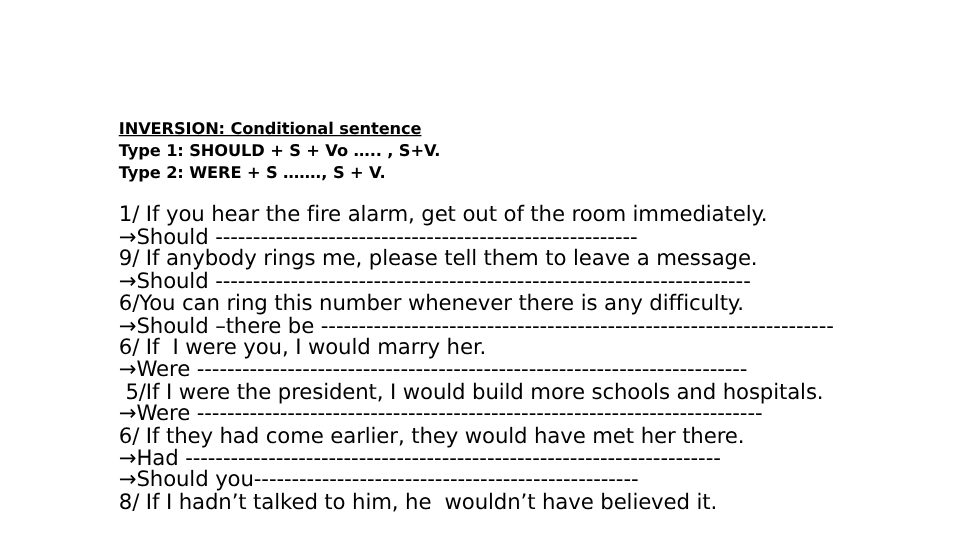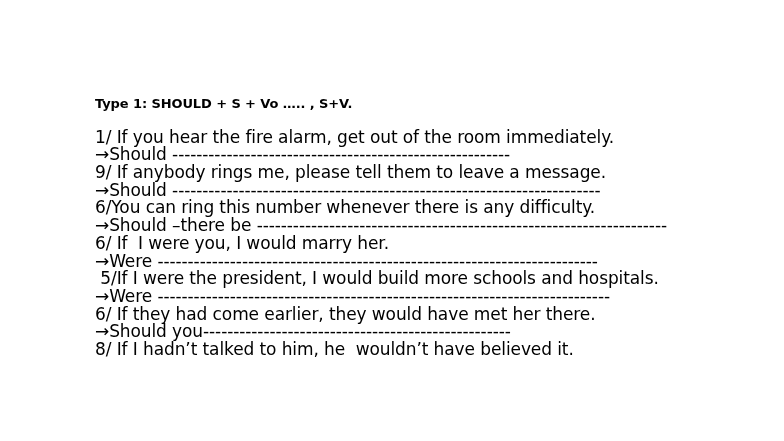--- a/index.html
+++ b/index.html
@@ -36,36 +36,39 @@
       text-decoration: underline;
     }
     .blank {
       height: 16px;
     }
   </style>
 </head>
 <body>
 
 <div class="page">
+  <div class="line bold underline">INVERSION: Conditional sentence</div>
   <div class="line bold">Type 1: SHOULD + S + Vo ….. , S+V.</div>
+  <div class="line bold">Type 2: WERE + S ……., S + V.</div>
   <div class="blank"></div>
 
   <div class="line">1/ If you hear the fire alarm, get out of the room immediately.</div>
   <div class="line"><span>→Should </span><span>--------------------------------------------------------</span></div>
 
   <div class="line">9/ If anybody rings me, please tell them to leave a message.</div>
   <div class="line"><span>→Should </span><span>-----------------------------------------------------------------------</span></div>
 
   <div class="line">6/You can ring this number whenever there is any difficulty.</div>
   <div class="line"><span>→Should –there be </span><span>--------------------------------------------------------------------</span></div>
 
   <div class="line">6/ If  I were you, I would marry her.</div>
   <div class="line"><span>→Were </span><span>-------------------------------------------------------------------------</span></div>
 
   <div class="line"> 5/If I were the president, I would build more schools and hospitals.</div>
   <div class="line"><span>→Were </span><span>---------------------------------------------------------------------------</span></div>
 
   <div class="line">6/ If they had come earlier, they would have met her there.</div>
+  <div class="line"><span>→Had </span><span>-----------------------------------------------------------------------</span></div>
 
   <div class="line"><span>→Should you</span><span>---------------------------------------------------</span></div>
 
   <div class="line">8/ If I hadn’t talked to him, he  wouldn’t have believed it.</div>
 </div>
 
 </body></html>

